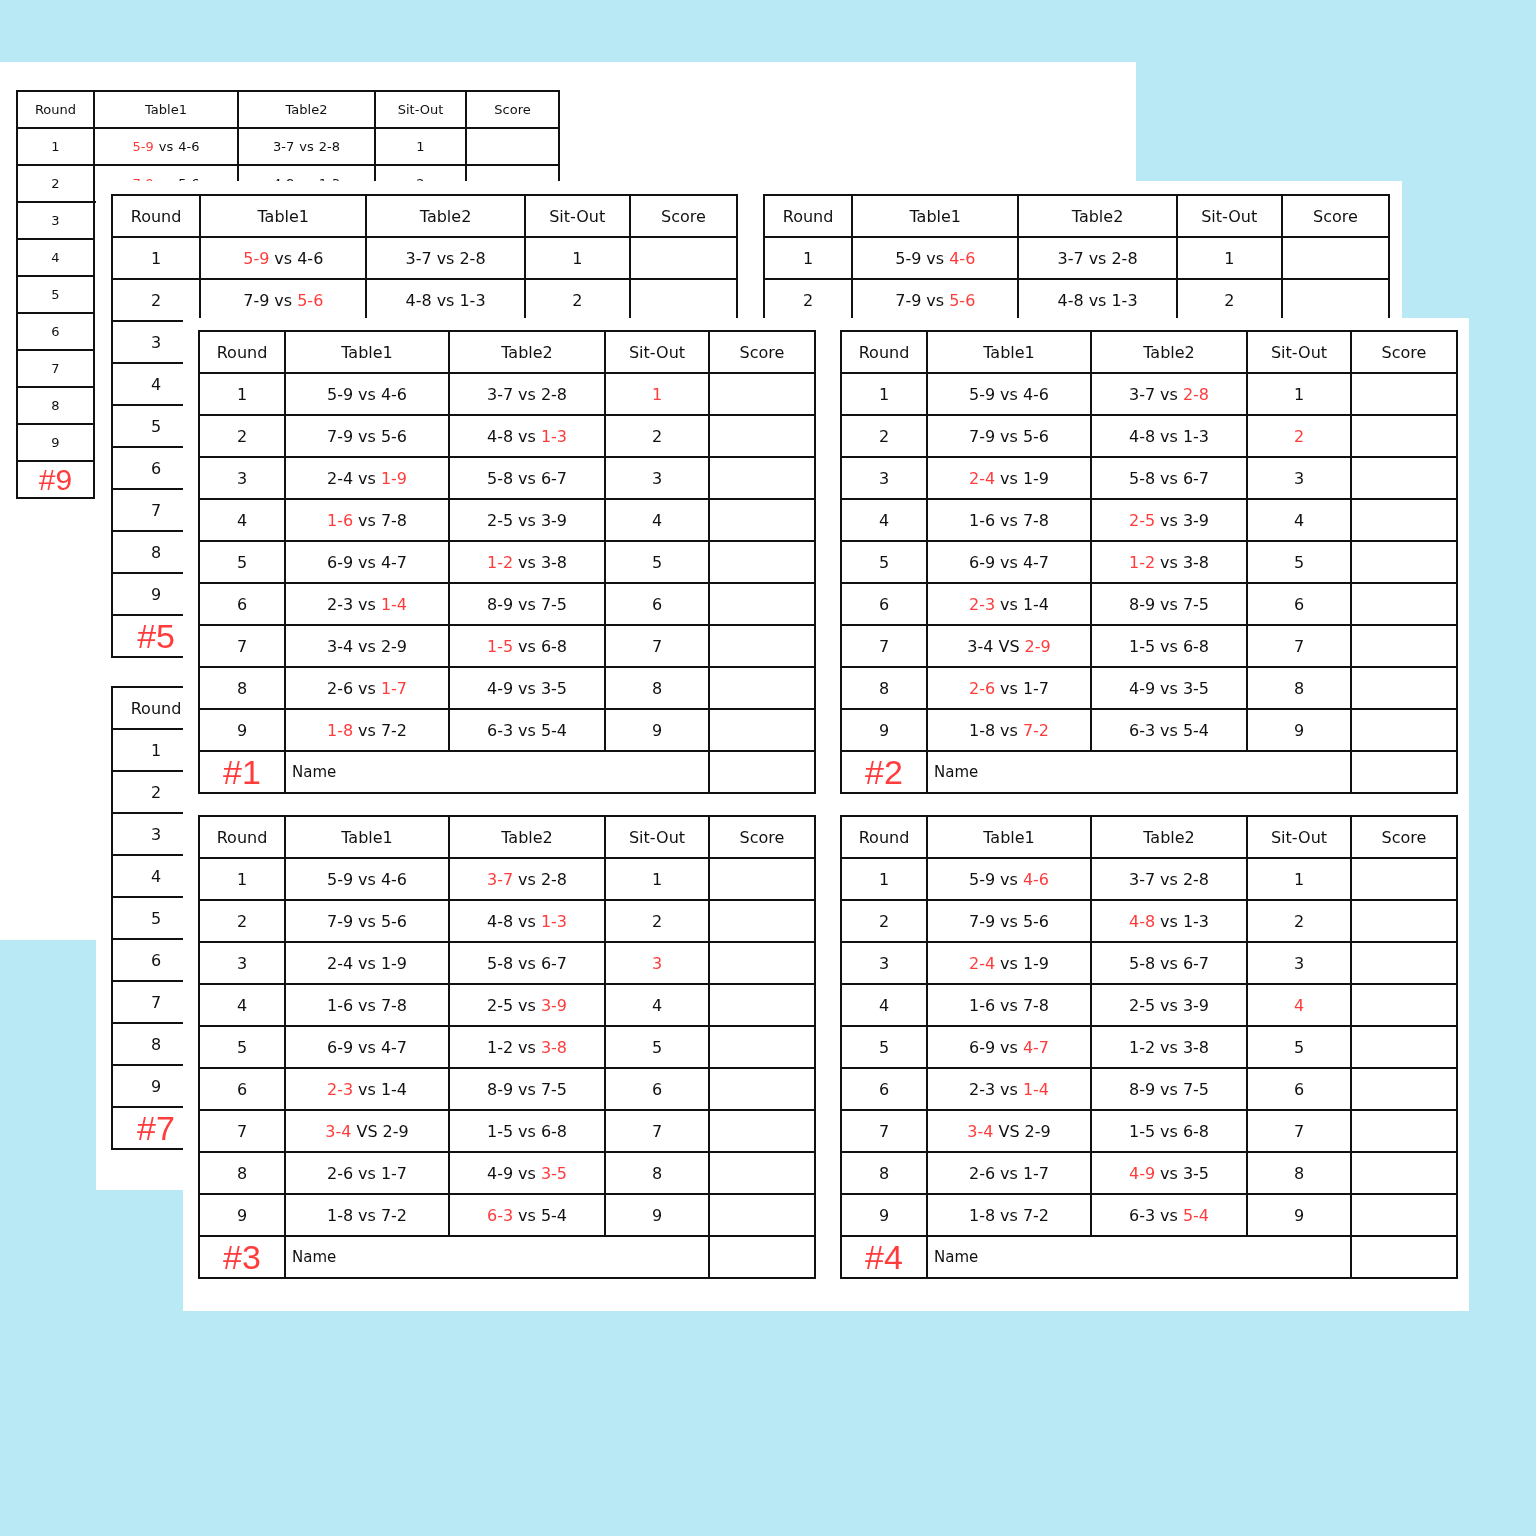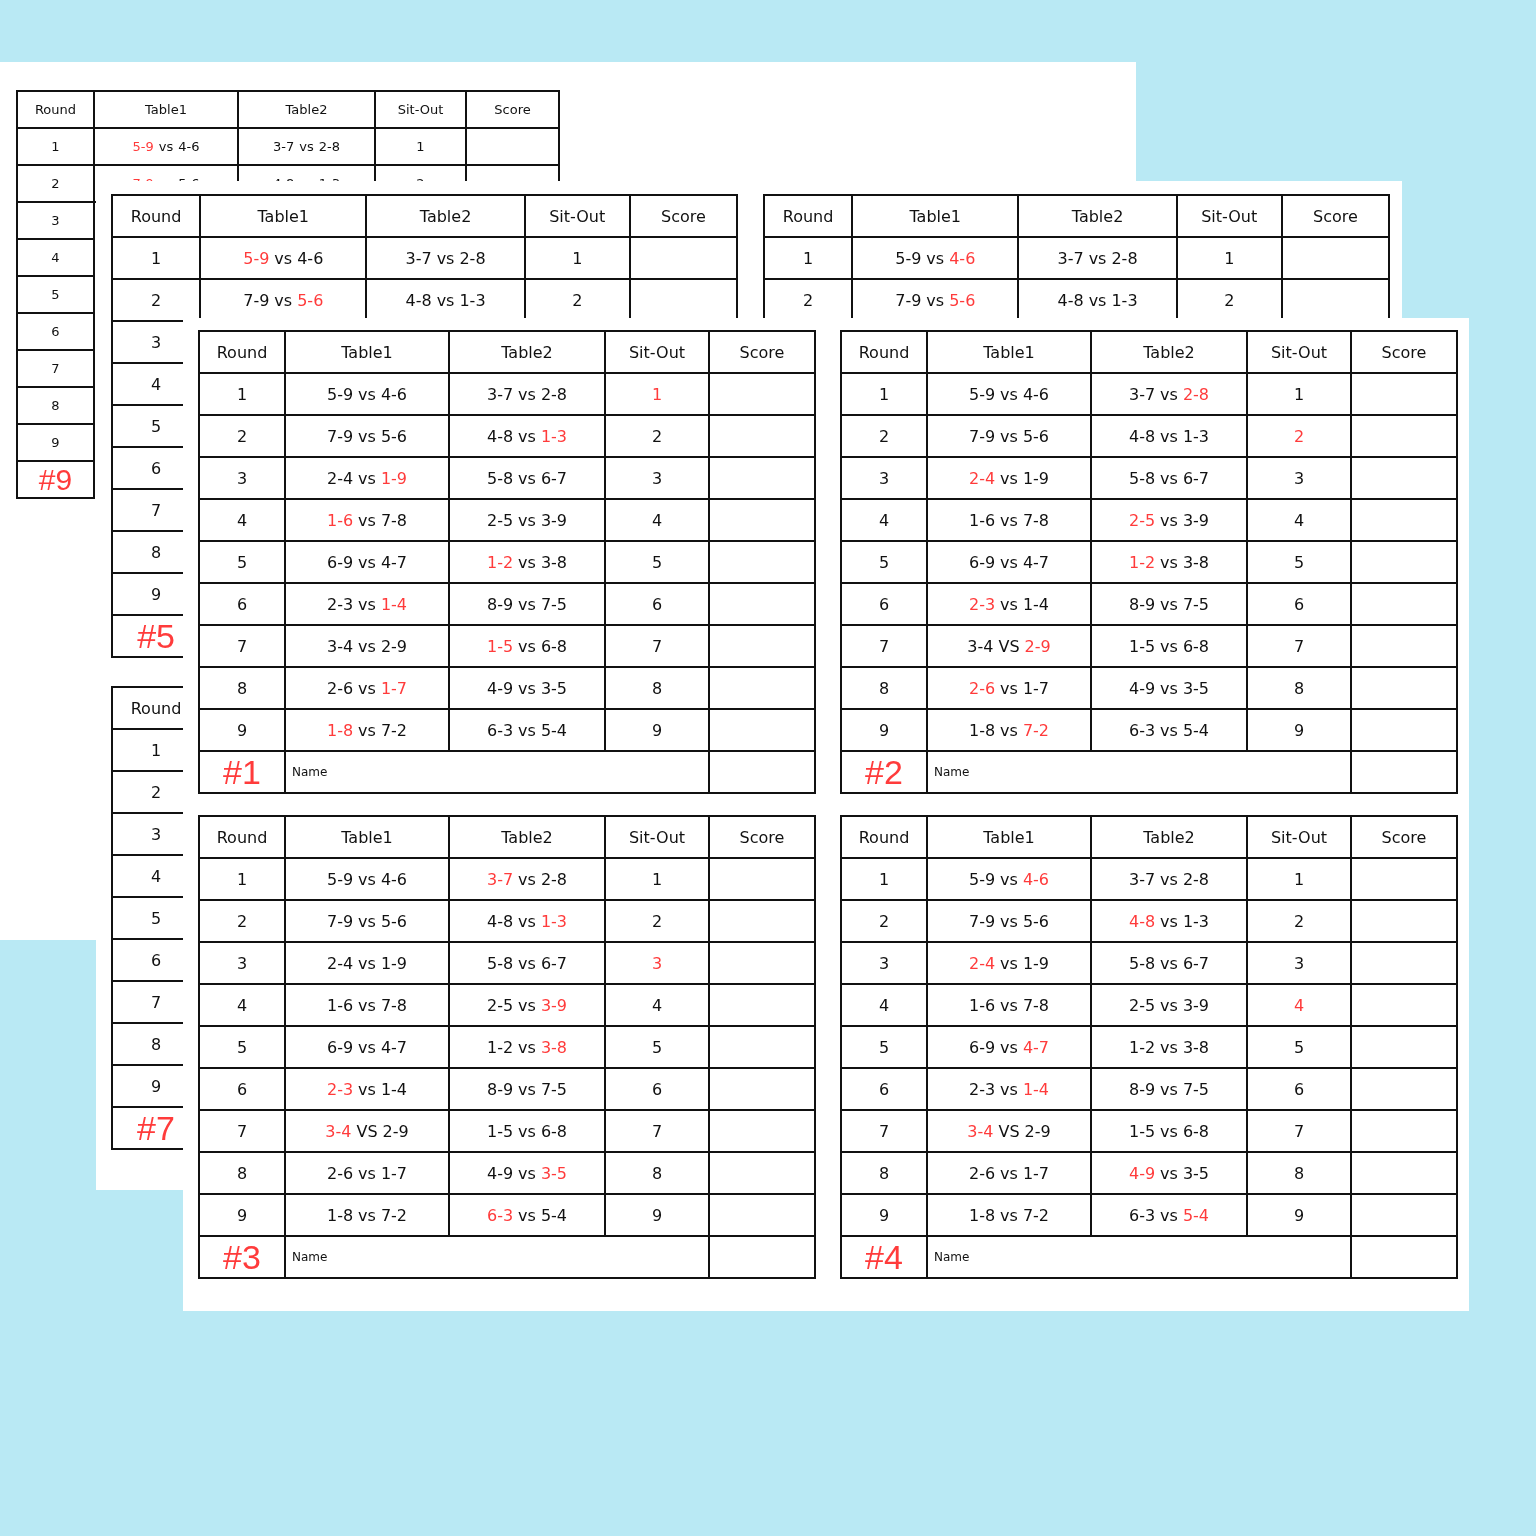--- a/index.html
+++ b/index.html
@@ -11,21 +11,21 @@
   .hl{color:#ff3b3b;}
   .tag{color:#ff3b3b;font-family:"Liberation Sans",sans-serif;line-height:1;}
   .name-cell{text-align:left !important;padding-left:6px !important;}
   
   .small td{font-size:13px;height:35px;}
   .small .tag{font-size:30px;}
   .mid td{font-size:16px;height:40px;}
   .mid .tag{font-size:34px;}
   .front td{font-size:16px;height:40px;}
   .front .tag{font-size:34px;}
-  .front .name-cell{font-size:12px;}
+  .front .name-cell{font-size:15px;}
 </style>
 </head>
 <body>
 
 <div class="page" style="left:0;top:62px;width:1136px;height:878px;">
   <table class="sheet small" style="left:16px;top:28px;width:542px;">
     <colgroup>
         <col style="width:77px">
         <col style="width:144px">
         <col style="width:137px">

